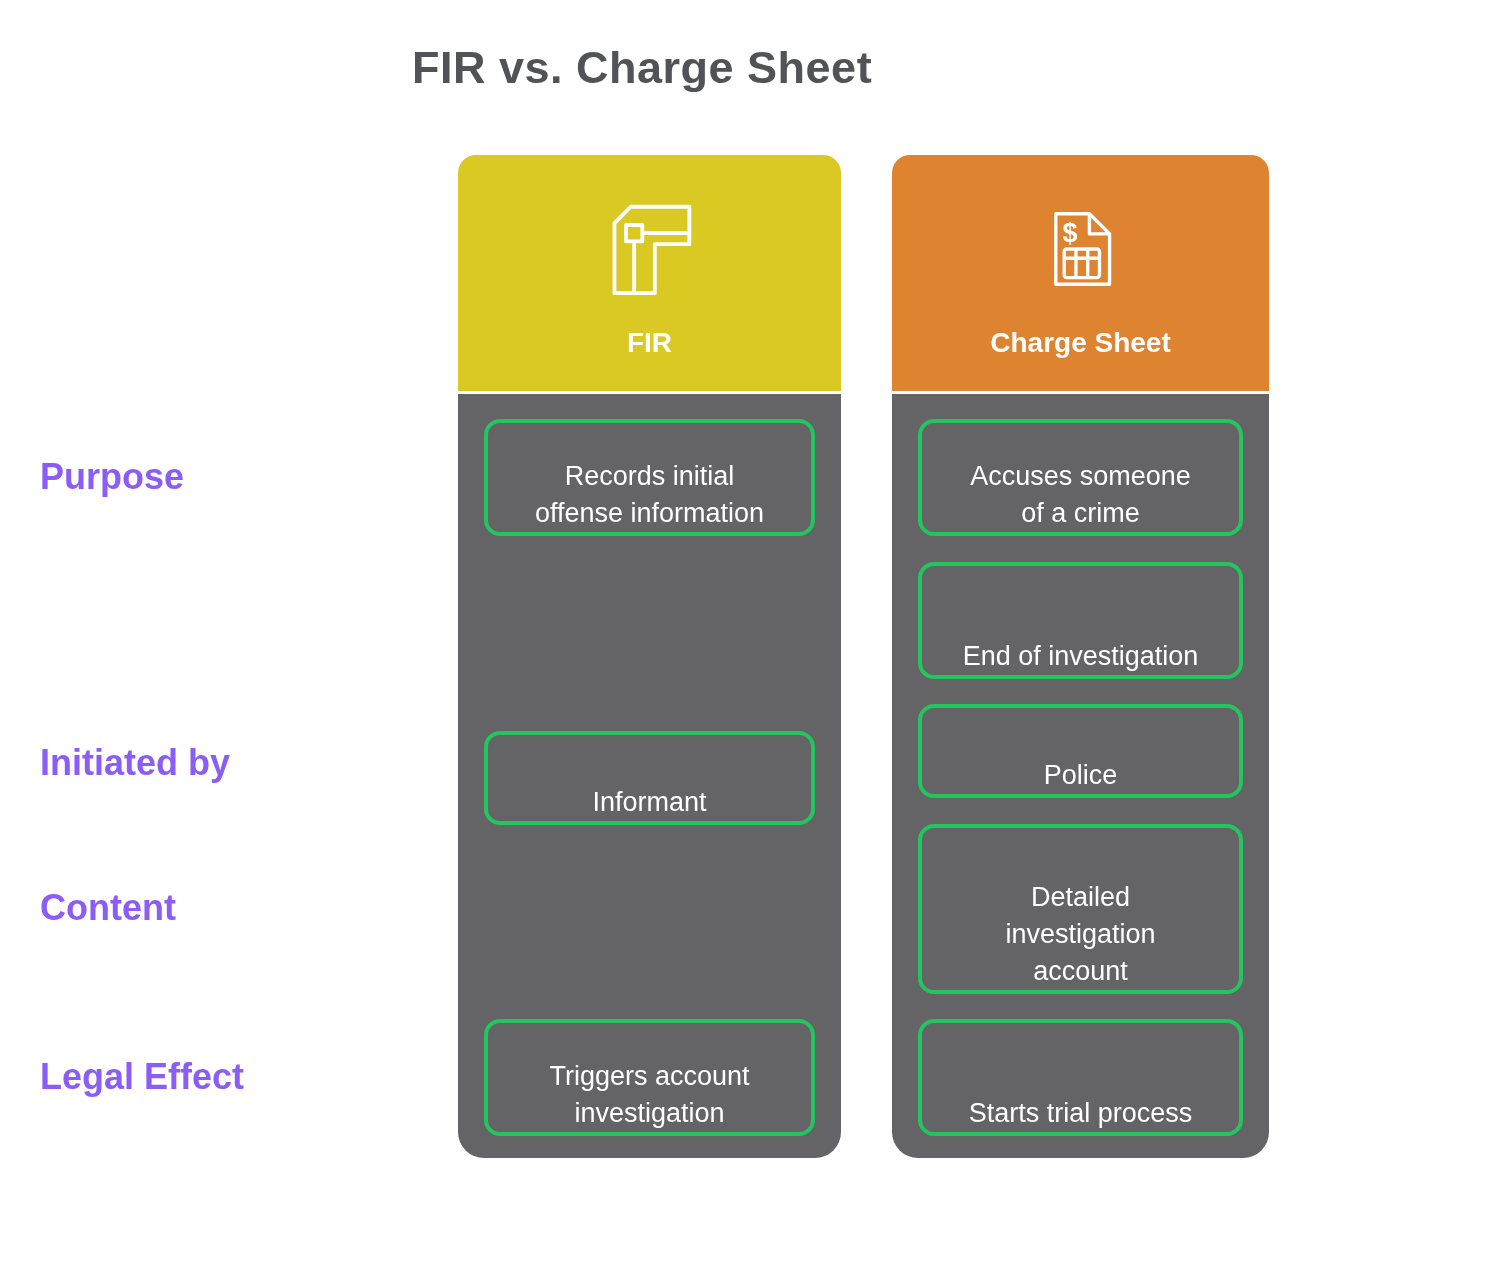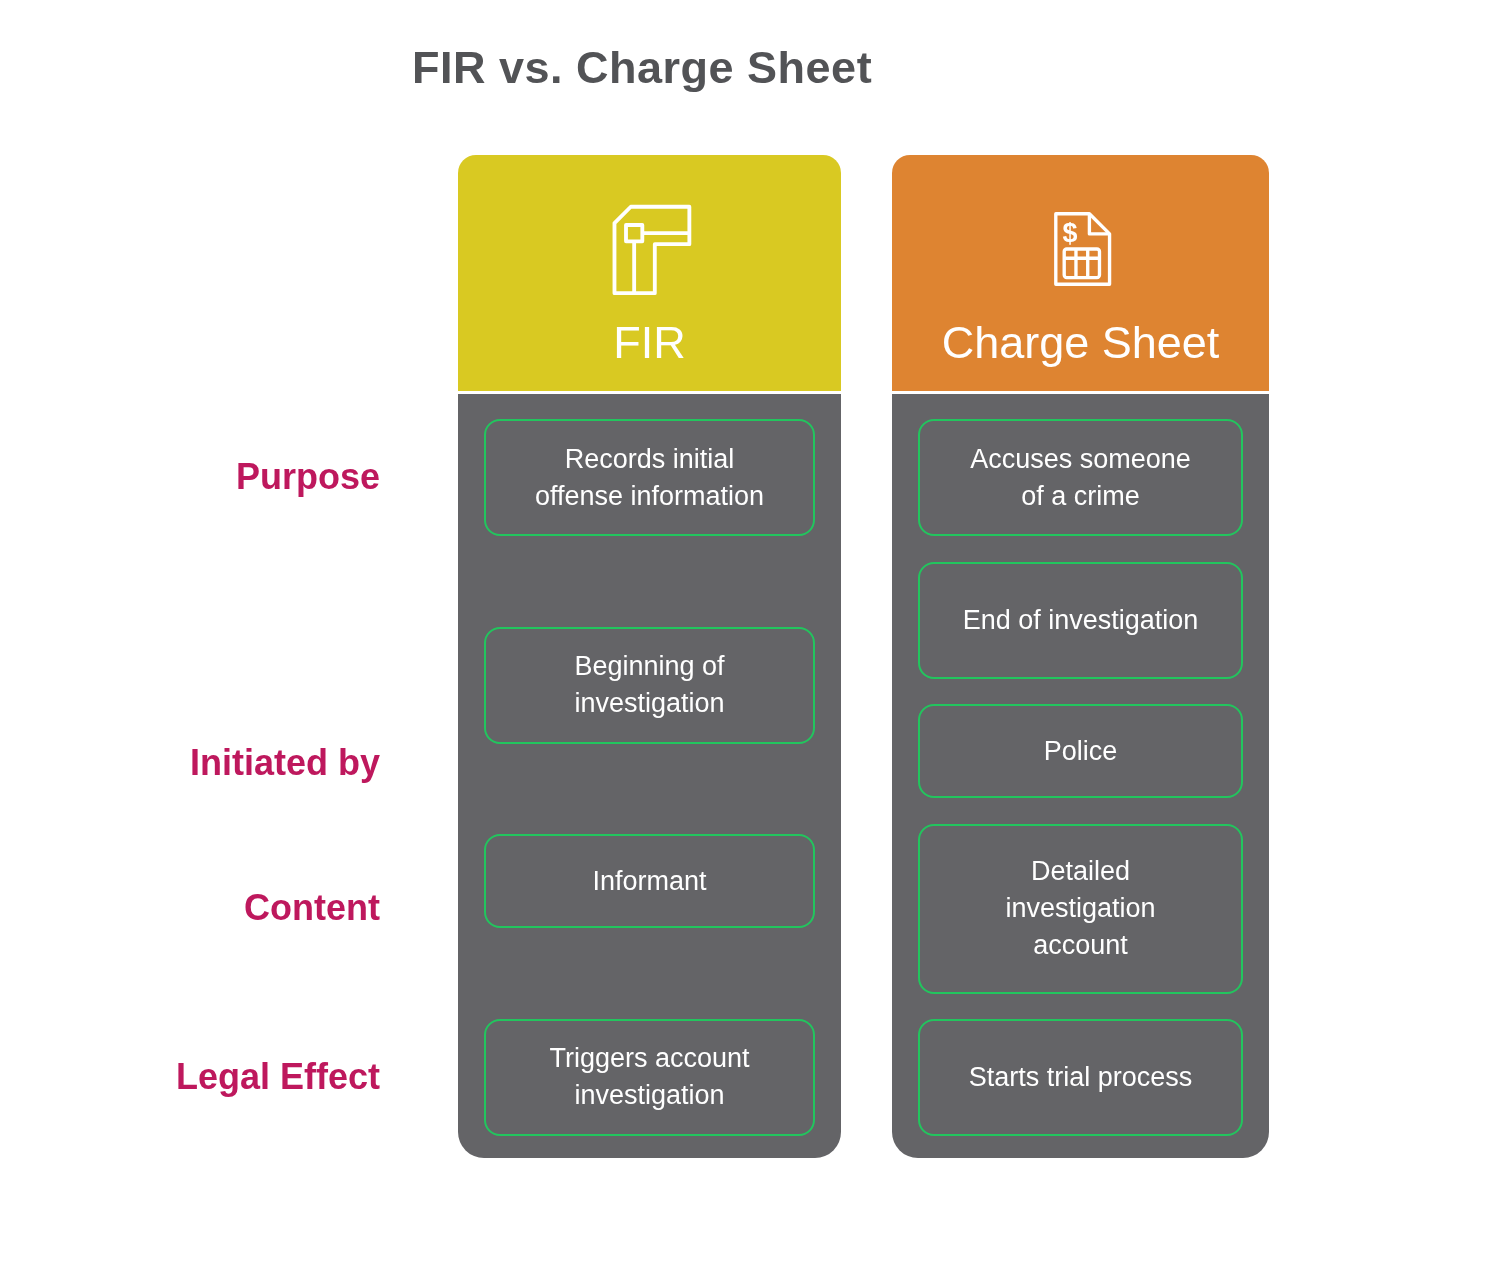--- a/index.html
+++ b/index.html
@@ -21,24 +21,23 @@
     font-size: 45px; line-height: 52px;
     font-weight: 700;
     color: #525356;
     letter-spacing: 0.5px;
   }
 
   
   .row-label {
     position: absolute;
     left: 40px; width: 340px;
-    text-align: right;
     font-size: 36px; line-height: 44px;
     font-weight: 700;
-    color: #be185d;
+    color: #8b5cf6;
   }
   .row-label.r0 { top: 455px; }
   .row-label.r1 { top: 598px; }
   .row-label.r2 { top: 741px; }
   .row-label.r3 { top: 886px; }
   .row-label.r4 { top: 1055px; }
 
   
   .col { position: absolute; top: 155px; }
   .col--fir    { left: 458px; width: 383px; }
@@ -56,40 +55,40 @@
 
   .col-header .icon-wrap {
     height: 100px; width: 110px;
     display: flex; align-items: center; justify-content: center;
     margin-bottom: 22px;
   }
   .col-header svg { display: block; }
 
   .col-header .col-title {
     color: #ffffff;
-    font-size: 45px; line-height: 44px;
-    font-weight: 400;
+    font-size: 28px; line-height: 44px;
+    font-weight: 700;
     text-align: left;
   }
 
   .col-body {
     margin-top: 3px;              
     height: 764px;
     background: #646467;
     border-radius: 0 0 26px 26px;
     padding: 25px 26px 22px 26px;
     display: flex; flex-direction: column;
     justify-content: space-between;
   }
 
   .cell {
-    border: 2px solid #22c55e;
+    border: 4px solid #22c55e;
     border-radius: 16px;
     background: #646467;
-    display: flex; align-items: center; justify-content: center;
+    display: flex; align-items: flex-end; justify-content: center;
     text-align: center;
   }
   .cell .cell-text {
     color: #ffffff;
     font-size: 27px; line-height: 37px;
     font-weight: 400;
     max-width: 280px;
   }
   .cell.h0 { height: 117px; }
   .cell.h1 { height: 117px; }
@@ -123,23 +122,20 @@
           <path d="M42 33.5 H91"></path>
           <path d="M33.5 42 V96"></path>
         </svg>
       </div>
       <div class="col-title">FIR</div>
     </div>
     <div class="col-body">
       <div class="cell h0">
           <span class="cell-text">Records initial offense information</span>
         </div>
-      <div class="cell h1">
-          <span class="cell-text">Beginning of investigation</span>
-        </div>
       <div class="cell h2">
           <span class="cell-text">Informant</span>
         </div>
       <div class="cell h4">
           <span class="cell-text">Triggers account investigation</span>
         </div>
     </div>
   </div>
 
   <div class="col col--charge">

